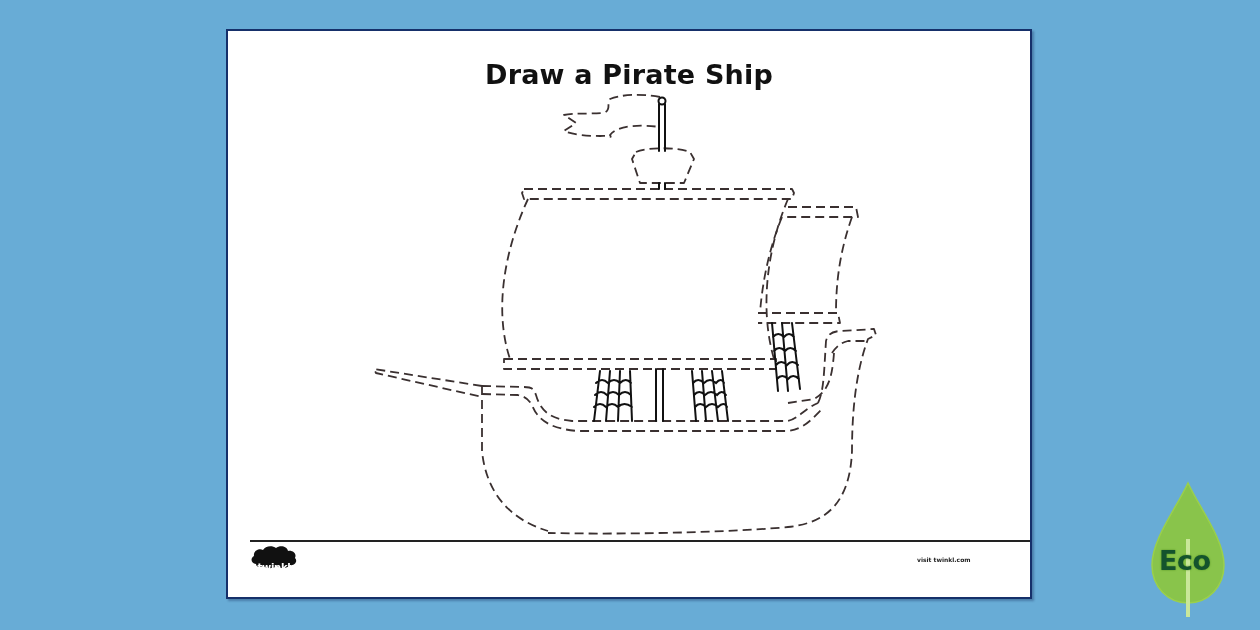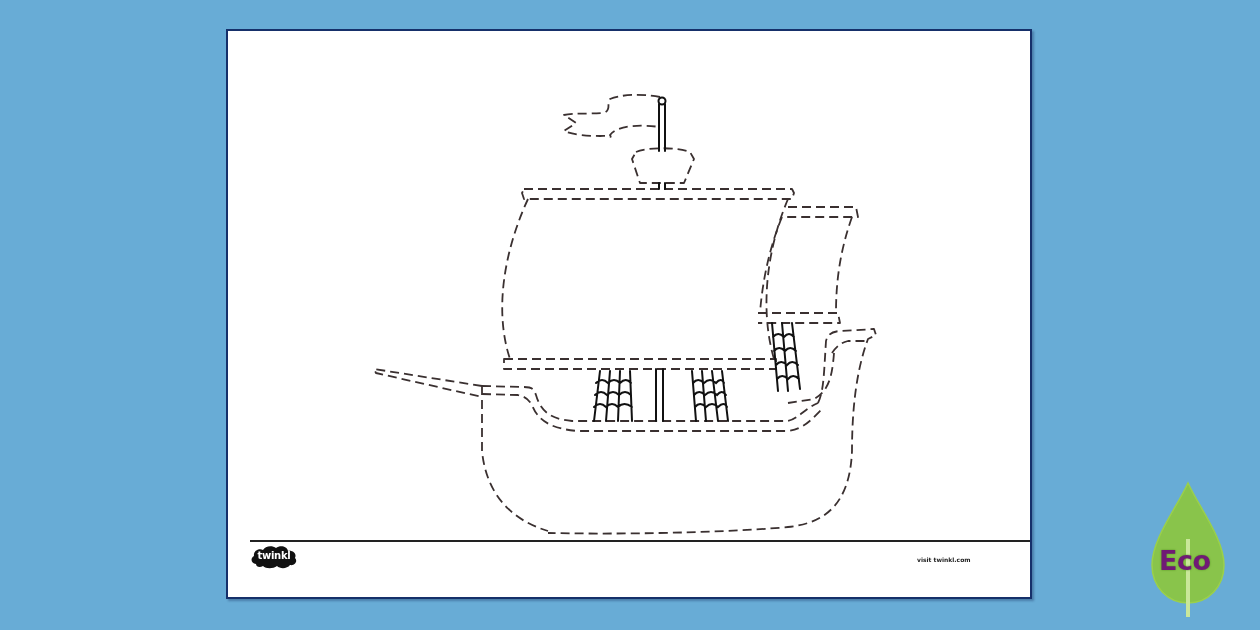--- a/index.html
+++ b/index.html
@@ -58,21 +58,21 @@
     .logo {
       position: absolute;
       left: 22px;
       top: 513px;
       width: 48px;
       height: 26px;
     }
     .logo-text {
       position: absolute;
       left: 0;
-      top: 0;
+      top: 12px;
       width: 48px;
       height: 26px;
       line-height: 24px;
       text-align: center;
       color: #ffffff;
       font-family: "DejaVu Sans", sans-serif;
       font-weight: bold;
       font-size: 10px;
       letter-spacing: -0.3px;
     }
@@ -116,30 +116,31 @@
       width: 80px;
       height: 138px;
     }
     .eco-word {
       position: absolute;
       left: 1159px;
       top: 545px;
       font-family: "DejaVu Sans", sans-serif;
       font-weight: bold;
       font-size: 27px;
-      color: #701a75;
+      color: #14532d;
       text-shadow: 0 0 2px #4f8c1e;
       letter-spacing: -0.5px;
     }
   </style>
 </head>
 <body>
 
 <div class="stage">
   <div class="page">
+    <div class="title">Draw a Pirate Ship</div>
 
     <svg class="ship" viewBox="0 0 806 570" xmlns="http://www.w3.org/2000/svg">
       <g fill="none" stroke="#3a3030" stroke-width="1.8" stroke-dasharray="9 5" stroke-linecap="butt" stroke-linejoin="round">
 
         <path d="M432,66 C410,62 392,64 382,68 C378,74 384,78 376,82 C360,83 345,82 336,84 L348,92 L336,100 C345,104 360,105 372,105 C382,104 384,108 382,104 C386,98 400,92 432,96"></path>
 
         <path d="M408,121 C420,116 448,116 462,121 L466,128 L456,152 L412,152 L404,128 Z"></path>
 
         <path d="M296,158 L564,158 L566,162 L564,168 L296,168 L294,162 Z"></path>
 

